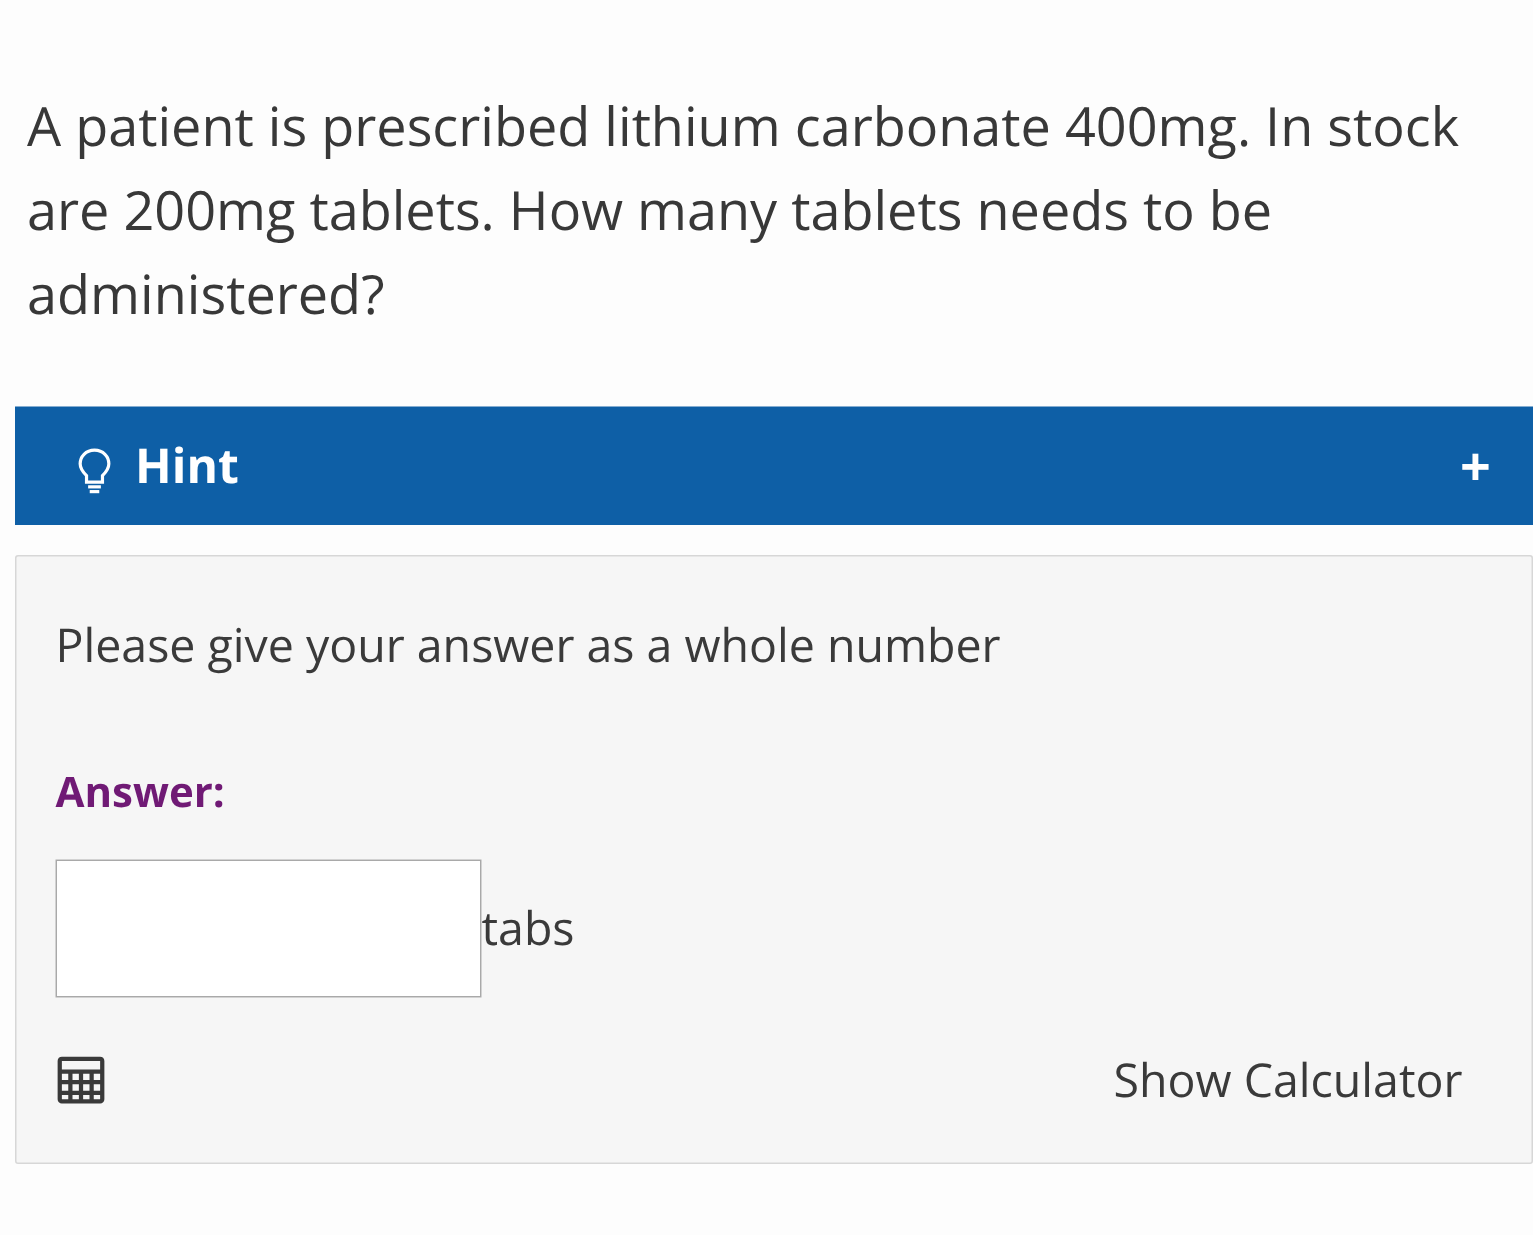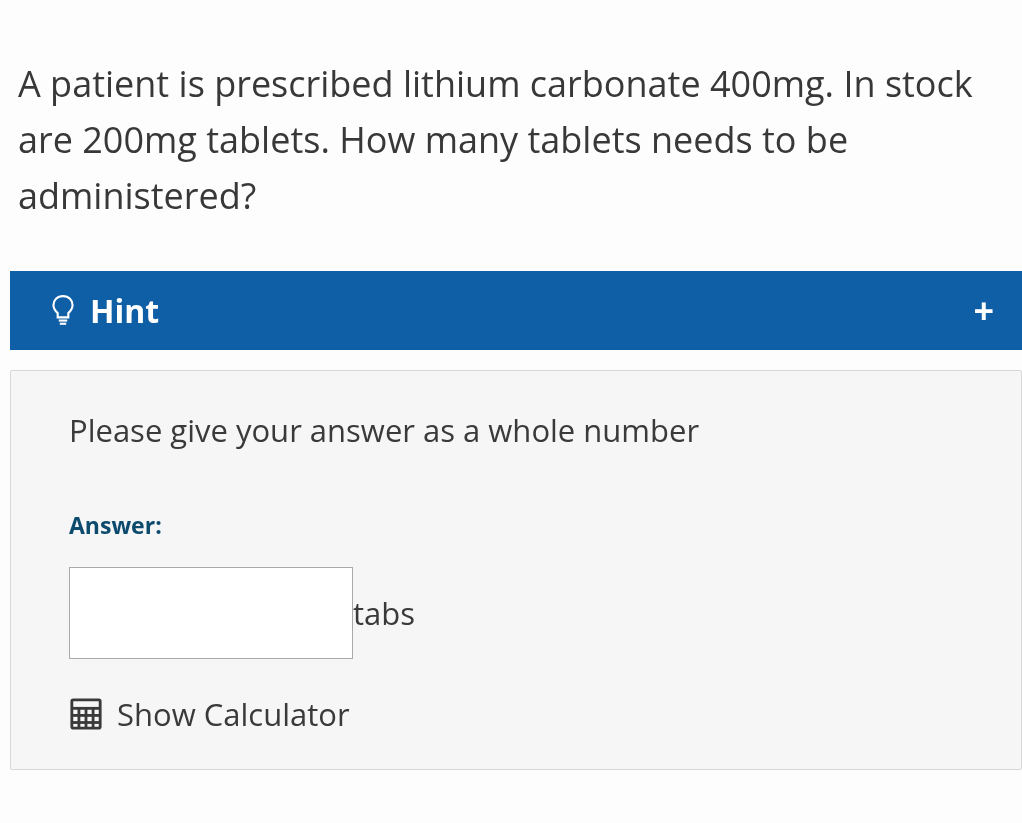--- a/index.html
+++ b/index.html
@@ -25,53 +25,53 @@
     color: #ffffff;
     display: flex;
     align-items: center;
     justify-content: space-between;
     padding: 18px 28px 18px 40px;
     margin: 18px 0 0 10px;
     cursor: pointer;
   }
   .hint-left {
     display: flex;
-    align-items: center;
+    align-items: flex-end;
     gap: 14px;
   }
   .hint-label {
     font-size: 32px;
     font-weight: 700;
   }
   .bulb-icon svg {
     width: 26px;
     height: 34px;
     display: block;
   }
   .plus-icon {
     font-size: 36px;
     font-weight: 700;
     line-height: 1;
   }
   .answer-panel {
     border: 1px solid #d7d7d7;
     background: #f6f6f6;
     margin: 20px 0 0 10px;
-    padding: 38px 46px 34px 58px;
+    padding: 38px 46px 34px 26px;
     border-radius: 2px;
   }
   .instruction-text {
     font-size: 31px;
     color: #3a3a3a;
     margin-bottom: 58px;
   }
   .answer-label {
-    font-size: 23px;
+    font-size: 28px;
     font-weight: 700;
-    color: #0c4a6e;
+    color: #701a75;
     margin-bottom: 26px;
   }
   .answer-row {
     display: flex;
     align-items: center;
     margin-bottom: 34px;
   }
   .answer-input {
     width: 284px;
     height: 92px;
@@ -83,20 +83,21 @@
   }
   .unit-text {
     font-size: 31px;
     color: #3a3a3a;
   }
   .calc-row {
     display: flex;
     align-items: center;
     gap: 14px;
     cursor: pointer;
+    justify-content: space-between;
   }
   .calc-icon svg {
     width: 34px;
     height: 34px;
     display: block;
   }
   .calc-label {
     font-size: 31px;
     color: #3a3a3a;
   }

